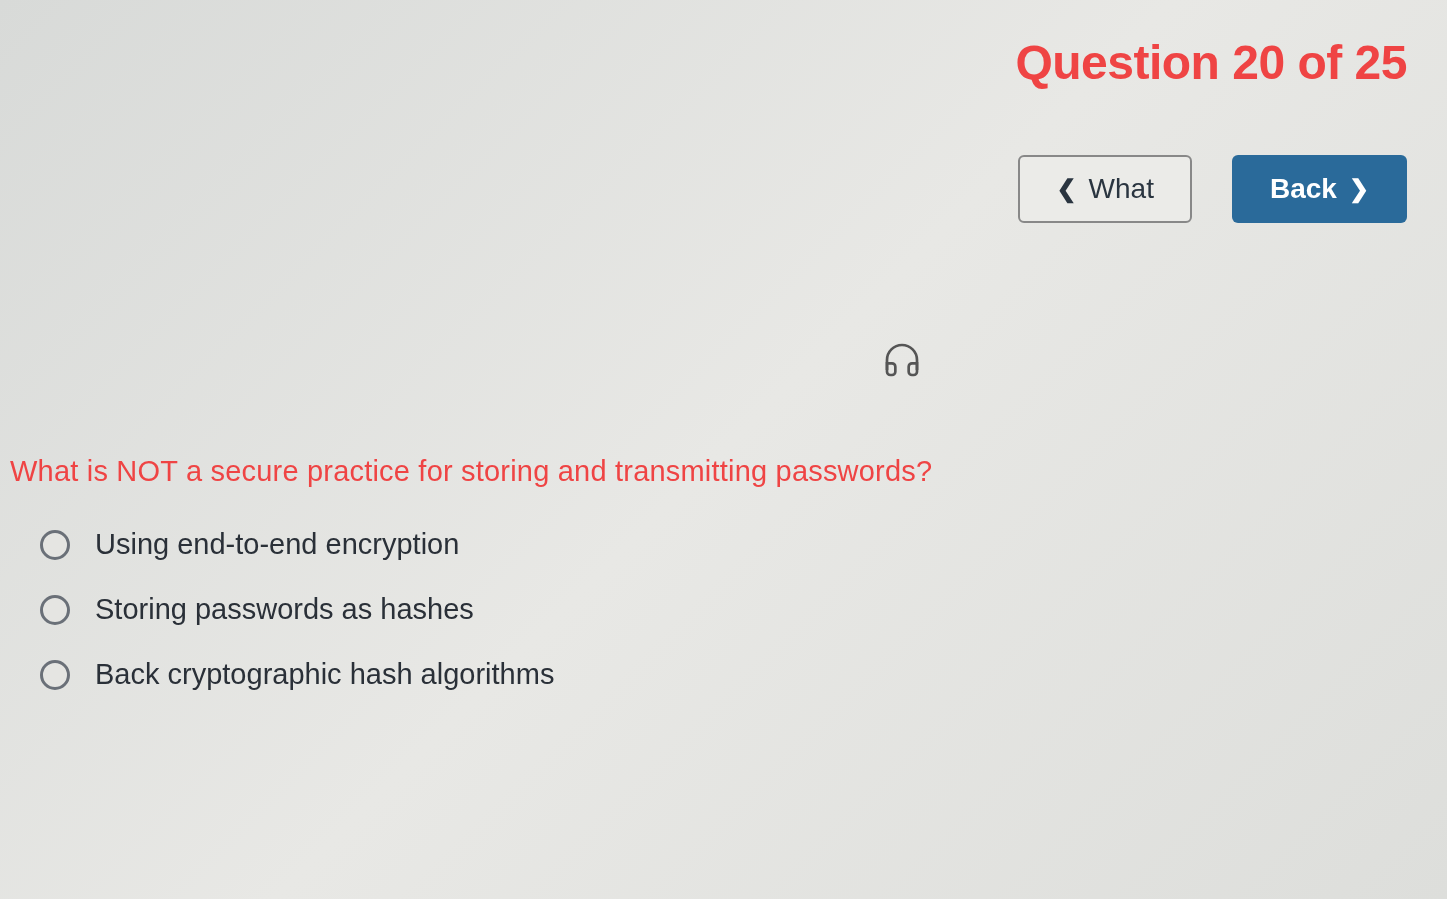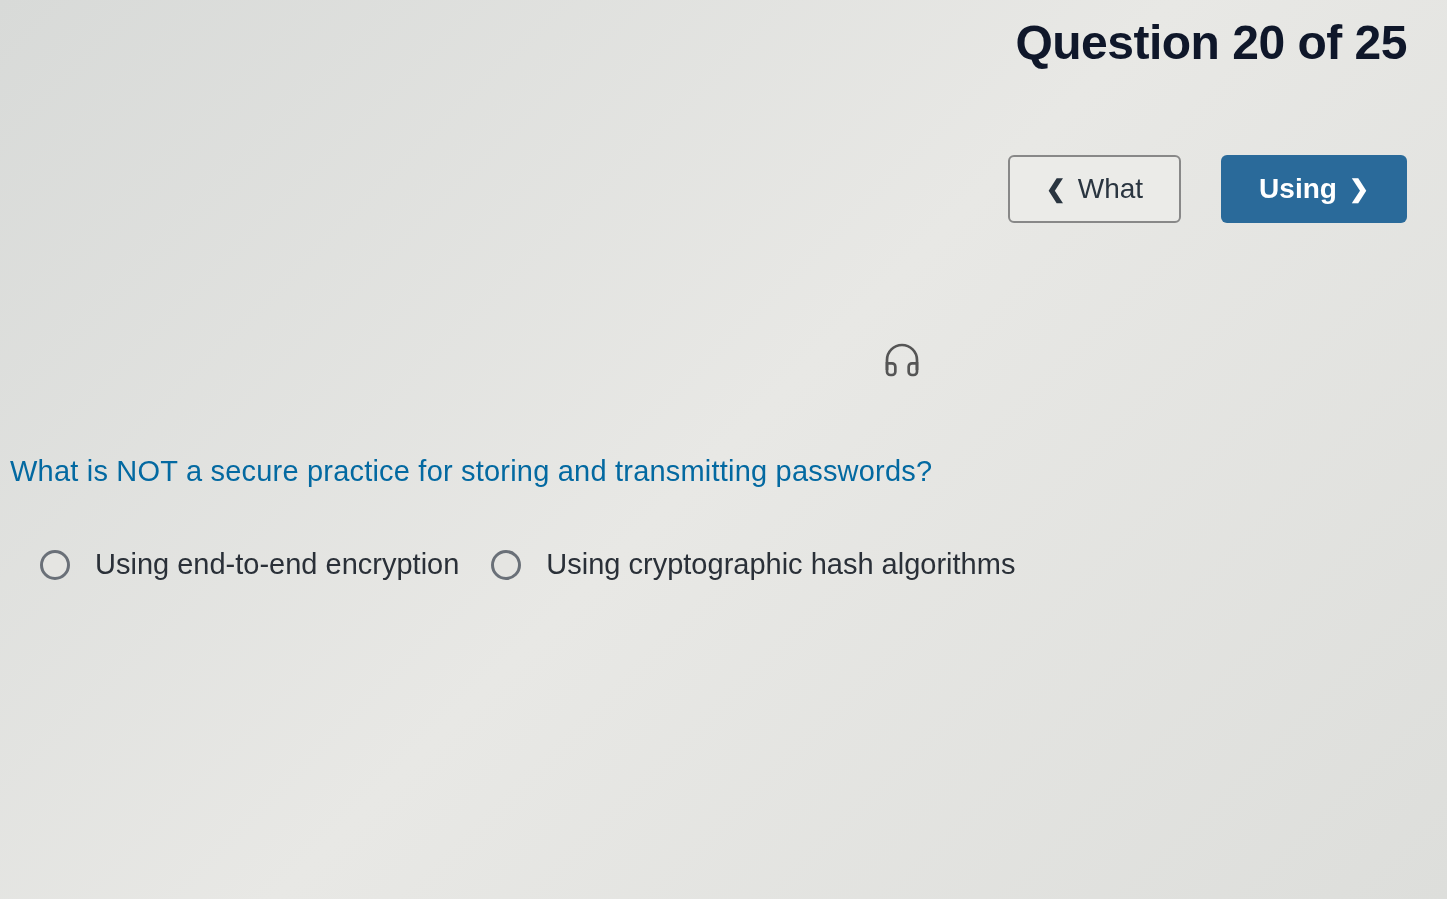--- a/index.html
+++ b/index.html
@@ -17,22 +17,23 @@
     }
     .header-area {
       position: absolute;
       top: 15px;
       right: 40px;
       text-align: right;
     }
     .question-counter {
       font-size: 48px;
       font-weight: 700;
-      color: #0f172a;
+      color: #ef4444;
       letter-spacing: -0.5px;
+      margin-top: 20px;
     }
     .nav-buttons {
       position: absolute;
       top: 155px;
       right: 40px;
       display: flex;
       gap: 40px;
       align-items: center;
     }
     .btn {
@@ -70,27 +71,28 @@
     }
     .question-area {
       position: absolute;
       top: 455px;
       left: 0;
       width: 100%;
       padding: 0 10px;
     }
     .question-text {
       font-size: 29px;
-      color: #0369a1;
+      color: #ef4444;
       font-weight: 400;
-      margin-bottom: 60px;
+      margin-bottom: 40px;
       letter-spacing: 0.2px;
     }
     .options {
       display: flex;
+      flex-direction: column;
       gap: 32px;
       padding-left: 30px;
     }
     .option {
       display: flex;
       align-items: center;
       gap: 25px;
       cursor: pointer;
     }
     .radio-circle {
@@ -113,37 +115,41 @@
 <div class="header-area">
   <div class="question-counter">Question 20 of 25</div>
 </div>
 
 <div class="nav-buttons">
   <button class="btn btn-back">
     <span class="chevron">❮</span>
     <span>What</span>
   </button>
   <button class="btn btn-next">
-    <span>Using</span>
+    <span>Back</span>
     <span class="chevron">❯</span>
   </button>
 </div>
 
 <div class="headphones-icon">
   <svg width="40" height="40" viewBox="0 0 24 24" fill="none" stroke="currentColor" stroke-width="1.6">
     <path d="M3 18v-6a9 9 0 0 1 18 0v6"></path>
     <path d="M21 19a2 2 0 0 1-2 2h-1a2 2 0 0 1-2-2v-3a2 2 0 0 1 2-2h3zM3 19a2 2 0 0 0 2 2h1a2 2 0 0 0 2-2v-3a2 2 0 0 0-2-2H3z"></path>
   </svg>
 </div>
 
 <div class="question-area">
   <div class="question-text">What is NOT a secure practice for storing and transmitting passwords?</div>
   <div class="options">
     <div class="option">
       <div class="radio-circle"></div>
       <span class="option-label">Using end-to-end encryption</span>
     </div>
     <div class="option">
       <div class="radio-circle"></div>
-      <span class="option-label">Using cryptographic hash algorithms</span>
+      <span class="option-label">Storing passwords as hashes</span>
+    </div>
+    <div class="option">
+      <div class="radio-circle"></div>
+      <span class="option-label">Back cryptographic hash algorithms</span>
     </div>
   </div>
 </div>
 
 </body></html>

